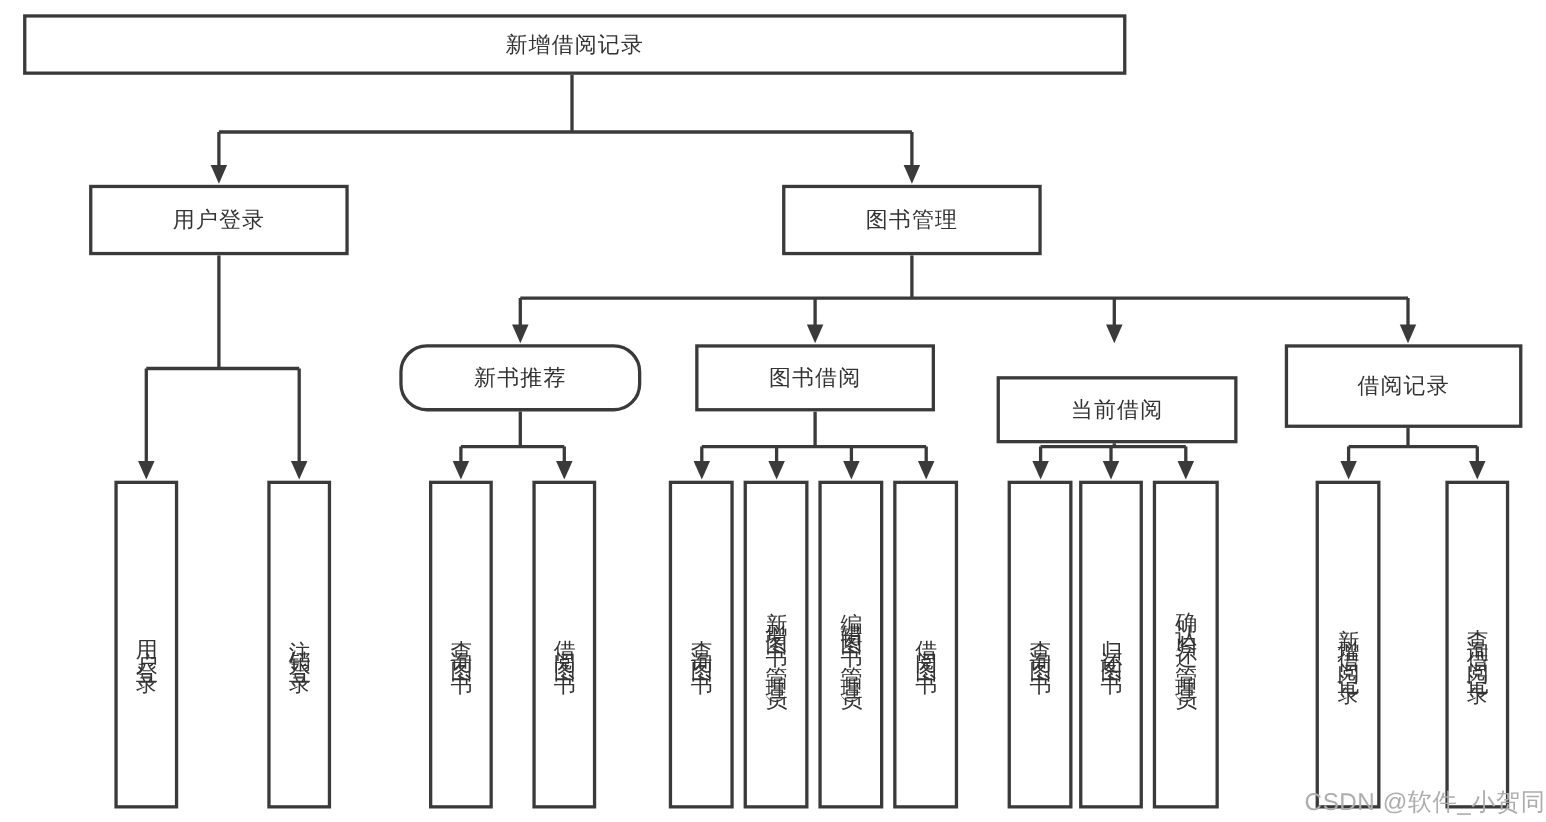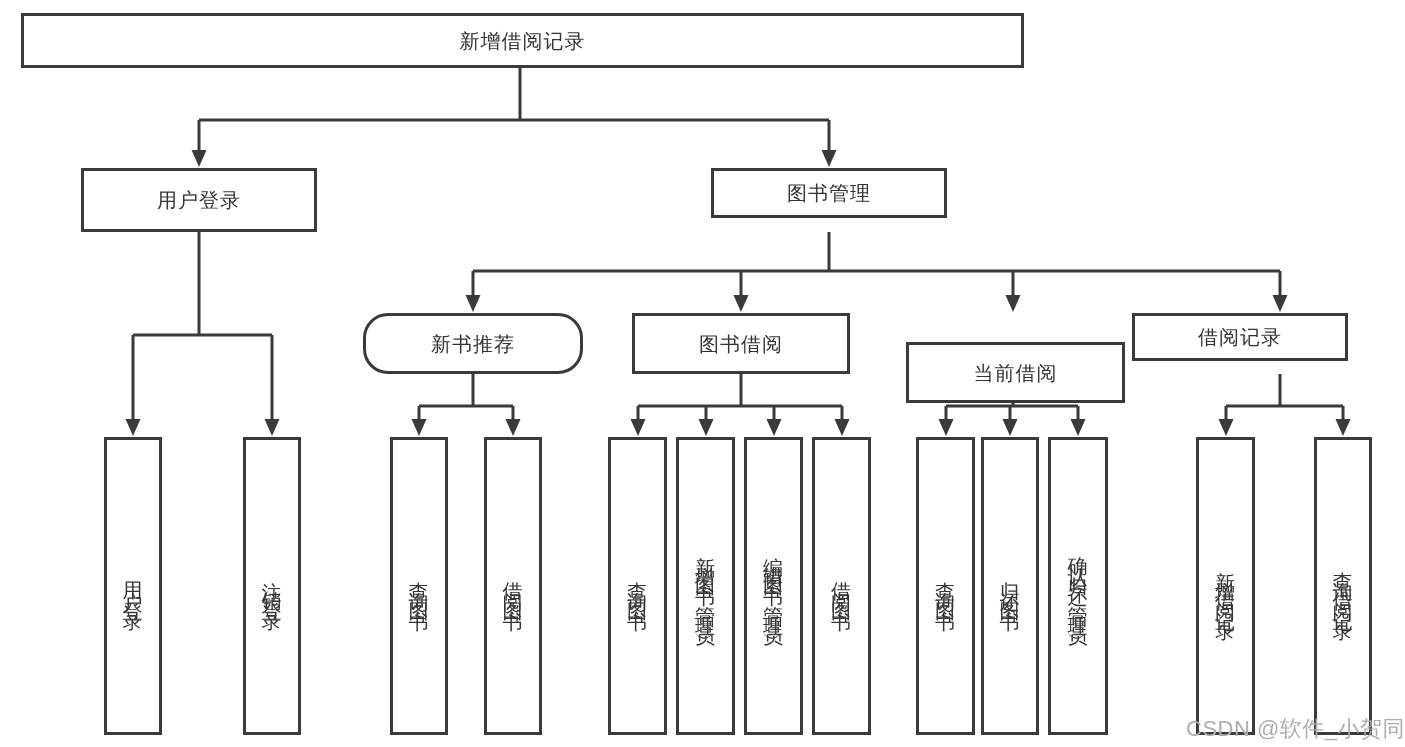--- a/index.html
+++ b/index.html
@@ -82,26 +82,26 @@
       <polygon points="1002.5,419 1017.5,419 1010,436"></polygon>
       <polygon points="1070.5,419 1085.5,419 1078,436"></polygon>
       <polygon points="1218.5,419 1233.5,419 1226,436"></polygon>
       <polygon points="1335.5,419 1350.5,419 1343,436"></polygon>
     </g>
   </svg>
 
   <div class="node" style="left:21px; top:13px; width:1003px; height:55px;">新增借阅记录</div>
 
   <div class="node" style="left:81px; top:168px; width:236px; height:64px;">用户登录</div>
-  <div class="node" style="left:711px; top:168px; width:236px; height:50px;">图书管理</div>
+  <div class="node" style="left:711px; top:168px; width:236px; height:64px;">图书管理</div>
 
   <div class="node" style="left:363px; top:313px; width:220px; height:61px;border-radius:25px;">新书推荐</div>
   <div class="node" style="left:632px; top:313px; width:218px; height:61px;">图书借阅</div>
   <div class="node" style="left:906px; top:313px; width:219px; height:61px;margin-top:29px;">当前借阅</div>
-  <div class="node" style="left:1132px; top:313px; width:216px; height:48px;">借阅记录</div>
+  <div class="node" style="left:1168px; top:313px; width:216px; height:76px;">借阅记录</div>
 
   <div class="node vnode" style="left:104px; top:437px; width:58px; height:298px;">用户登录</div>
   <div class="node vnode" style="left:243px; top:437px; width:58px; height:298px;">注销登录</div>
 
   <div class="node vnode" style="left:390px; top:437px; width:58px; height:298px;">查询图书</div>
   <div class="node vnode" style="left:484px; top:437px; width:58px; height:298px;">借阅图书</div>
 
   <div class="node vnode" style="left:608px; top:437px; width:59px; height:298px;">查询图书</div>
   <div class="node vnode" style="left:676px; top:437px; width:59px; height:298px;">新增图书（管理员）</div>
   <div class="node vnode" style="left:744px; top:437px; width:59px; height:298px;">编辑图书（管理员）</div>

